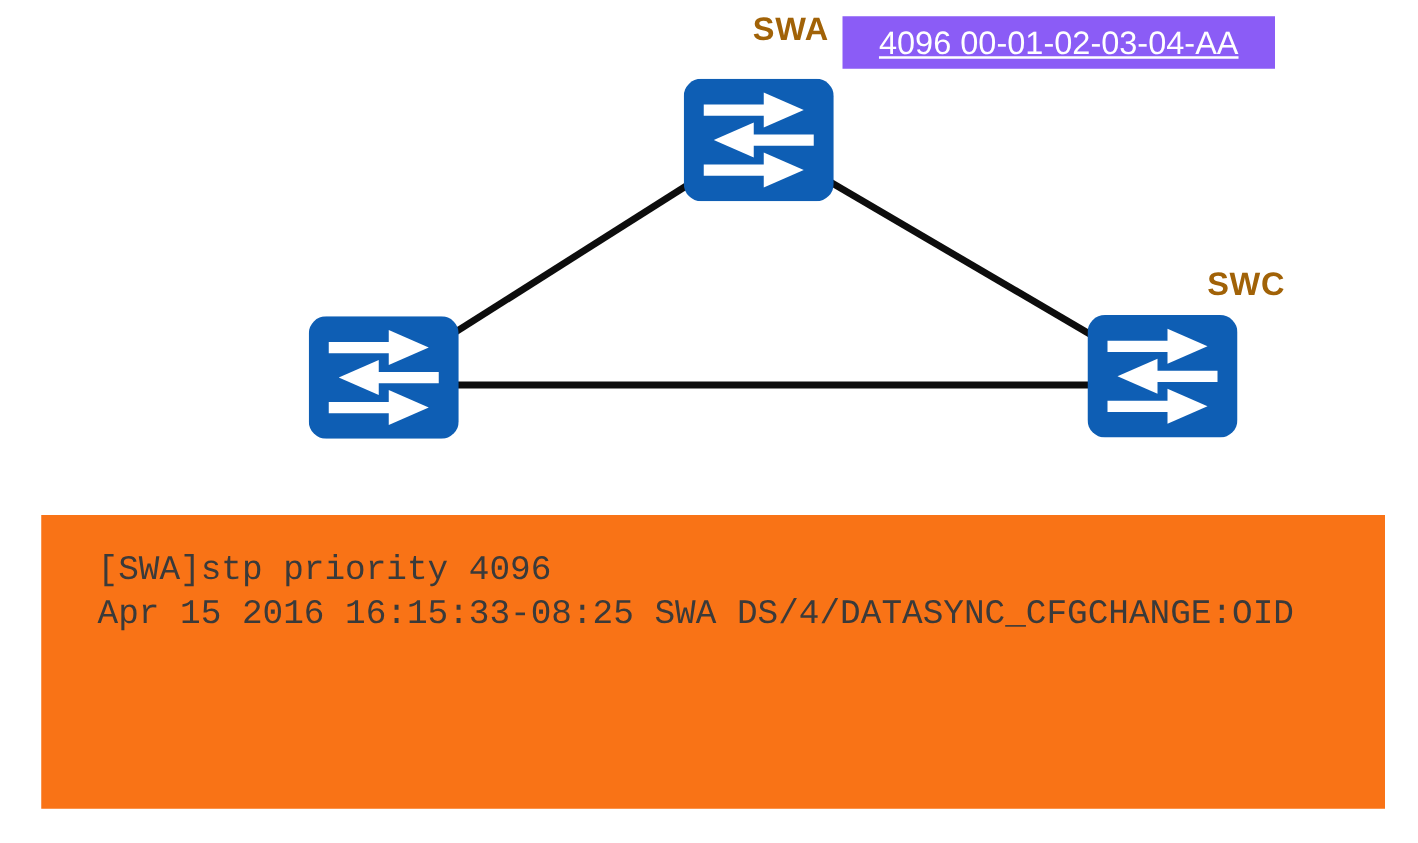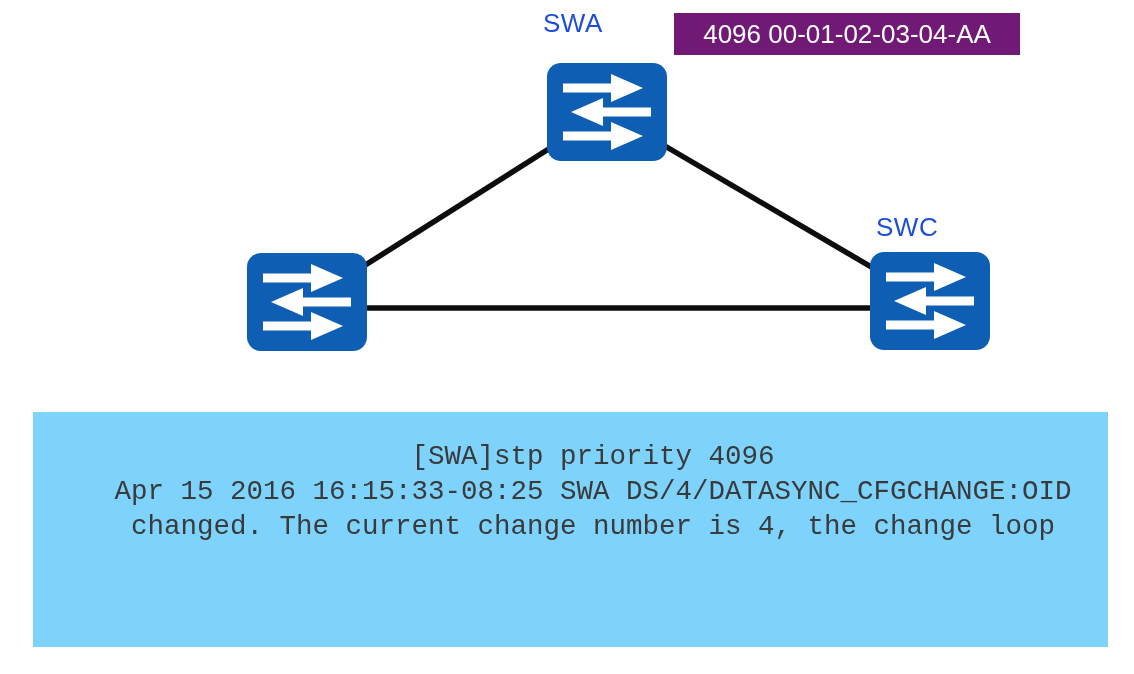--- a/index.html
+++ b/index.html
@@ -31,54 +31,55 @@
     height: 98px;
     z-index: 2;
   }
   #switch-swa { left: 547px; top: 63px; }
   #switch-swb { left: 247px; top: 253px; }
   #switch-swc { left: 870px; top: 252px; }
 
   .node-label {
     position: absolute;
     width: 120px;
-    text-align: left;
+    text-align: right;
     font-size: 26px;
-    color: #1d4ed8;
+    color: #a16207;
     z-index: 3;
     letter-spacing: 0.5px;
+    font-weight: bold;
   }
   #label-swa { left: 543px; top: 8px; }
   #label-swb { left: 240px; top: 212px; }
-  #label-swc { left: 876px; top: 212px; }
+  #label-swc { left: 908px; top: 212px; }
 
   
   .bridge-tag {
     position: absolute;
     left: 674px; top: 13px;
     width: 346px; height: 42px;
-    background: #701a75;
+    background: #8b5cf6;
     color: #ffffff;
     font-size: 26px;
     line-height: 42px;
     text-align: center;
     z-index: 3;
     white-space: nowrap;
+    text-decoration: underline;
   }
 
   
   .console-box {
     position: absolute;
     left: 33px; top: 412px;
     width: 1075px; height: 235px;
-    background: #7dd3fc;
+    background: #f97316;
     z-index: 1;
     box-sizing: border-box;
     padding: 27px 0 0 45px;
-    text-align: center;
   }
   .console-line {
     font-family: "Liberation Mono", monospace;
     font-size: 27.5px;
     line-height: 35px;
     color: #3a3a3a;
     white-space: pre;
   }
   .red-dot-marker {
     display: inline-block;
@@ -129,16 +130,15 @@
   </svg>
 
   <div id="label-swa" class="node-label">SWA</div>
   <div id="label-swc" class="node-label">SWC</div>
 
   <div class="bridge-tag">4096 00-01-02-03-04-AA</div>
 
   <div class="console-box">
     <div class="console-line">[SWA]stp priority 4096</div>
     <div class="console-line">Apr 15 2016 16:15:33-08:25 SWA DS/4/DATASYNC_CFGCHANGE:OID</div>
-    <div class="console-line">changed. The current change number is 4, the change loop</div>
   </div>
 
 </div>
 
 </body></html>

